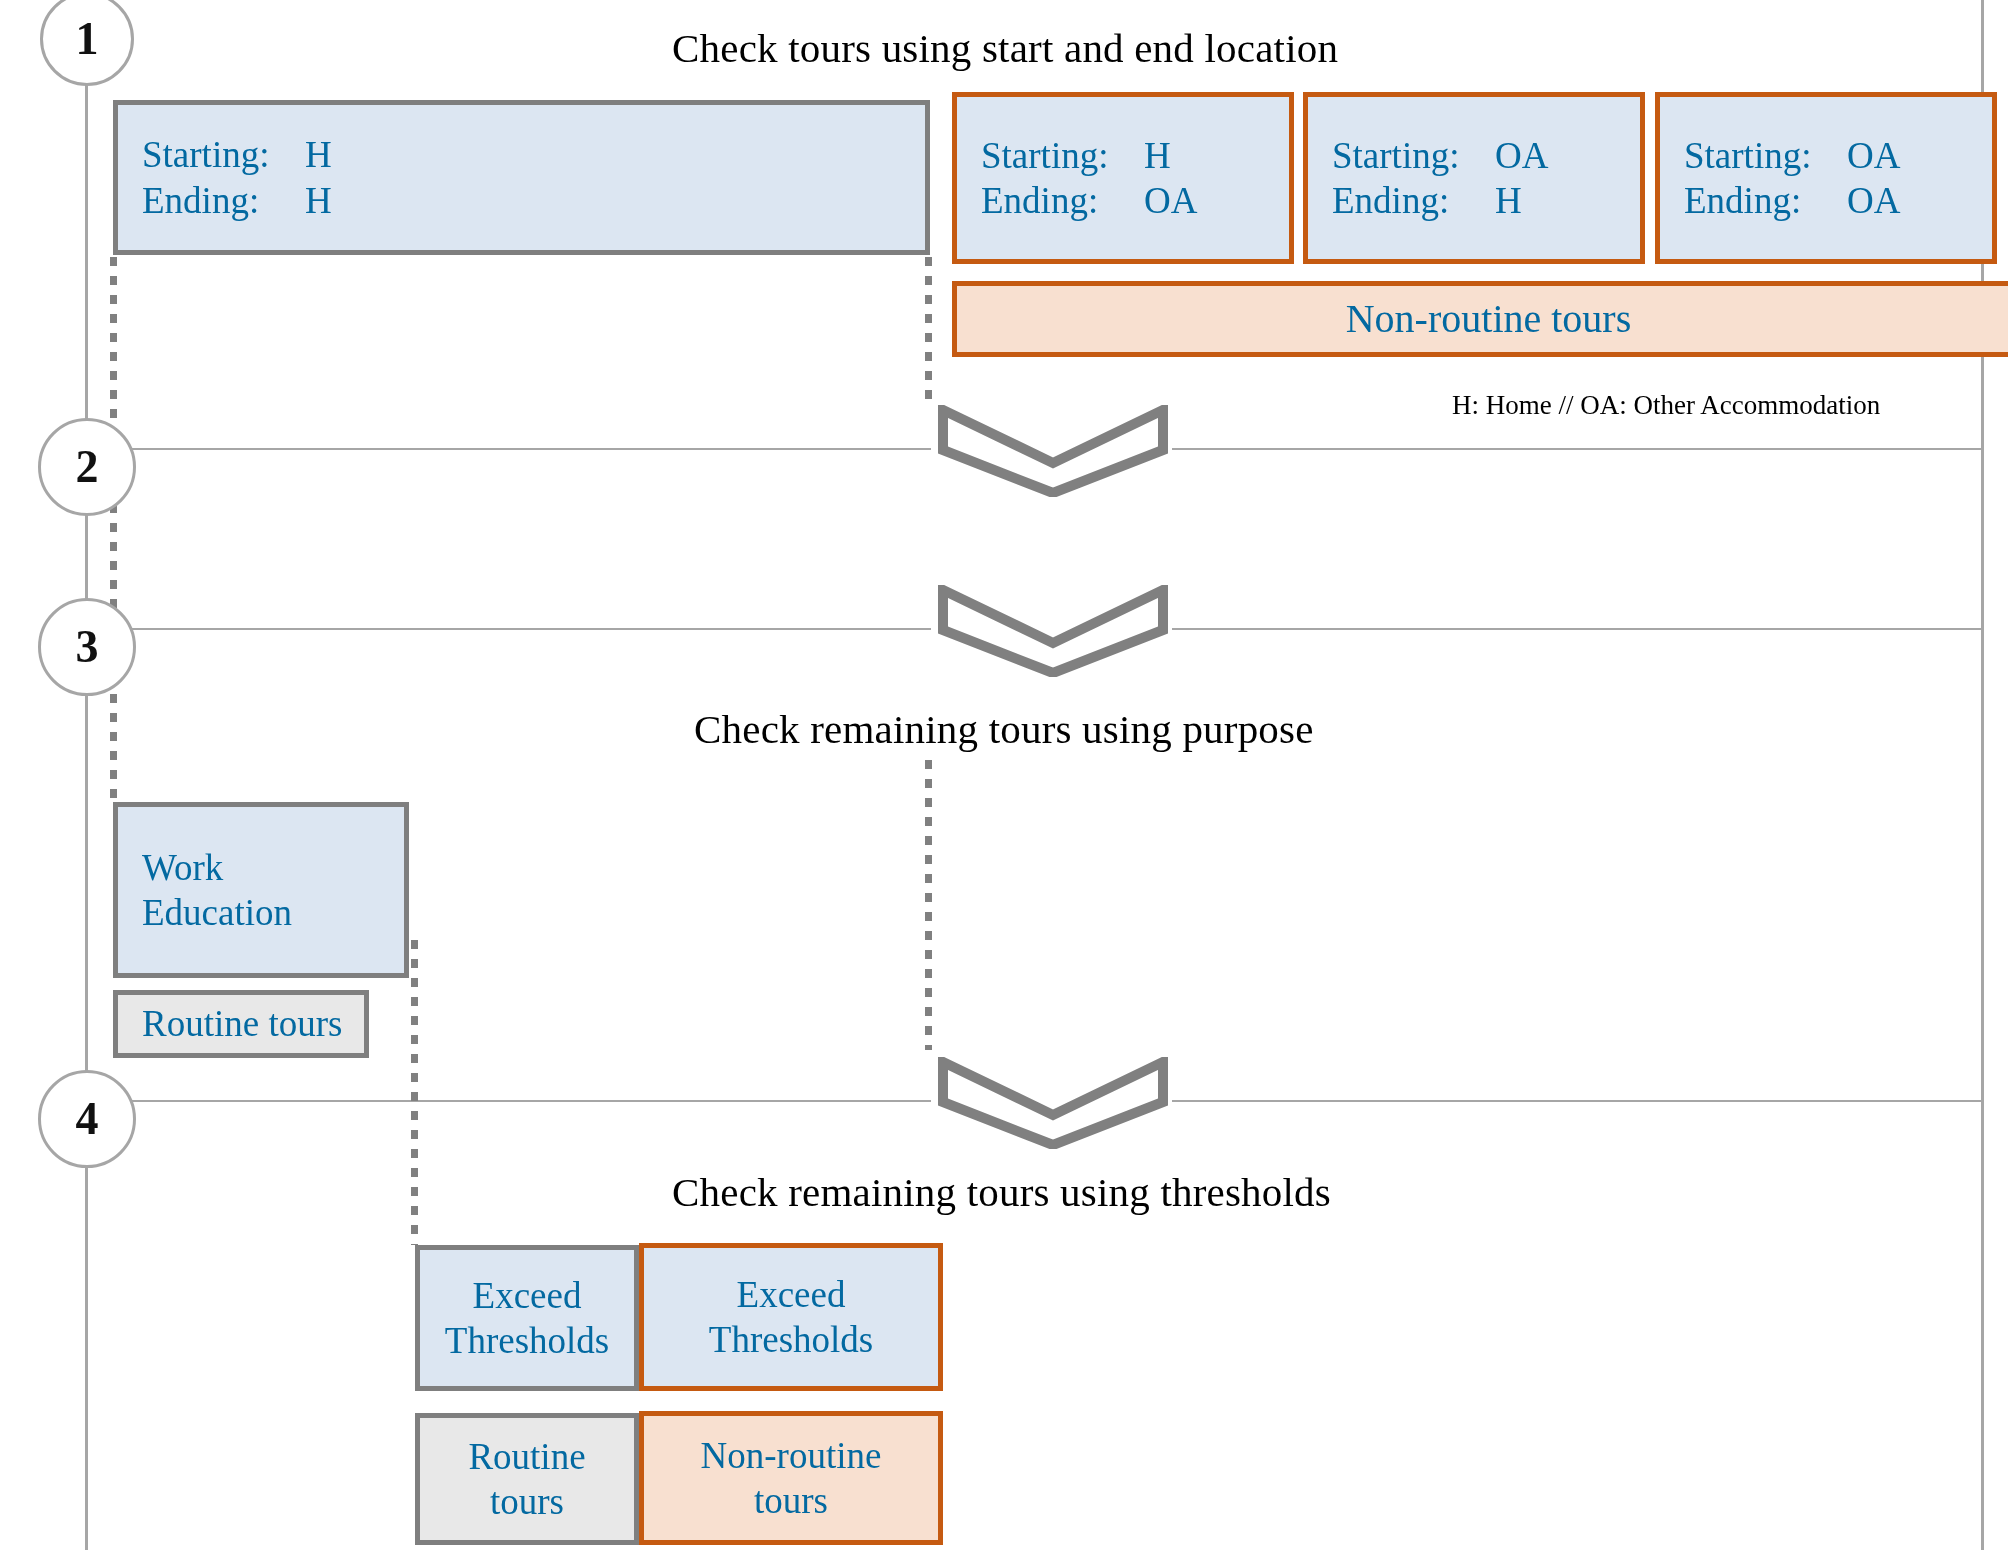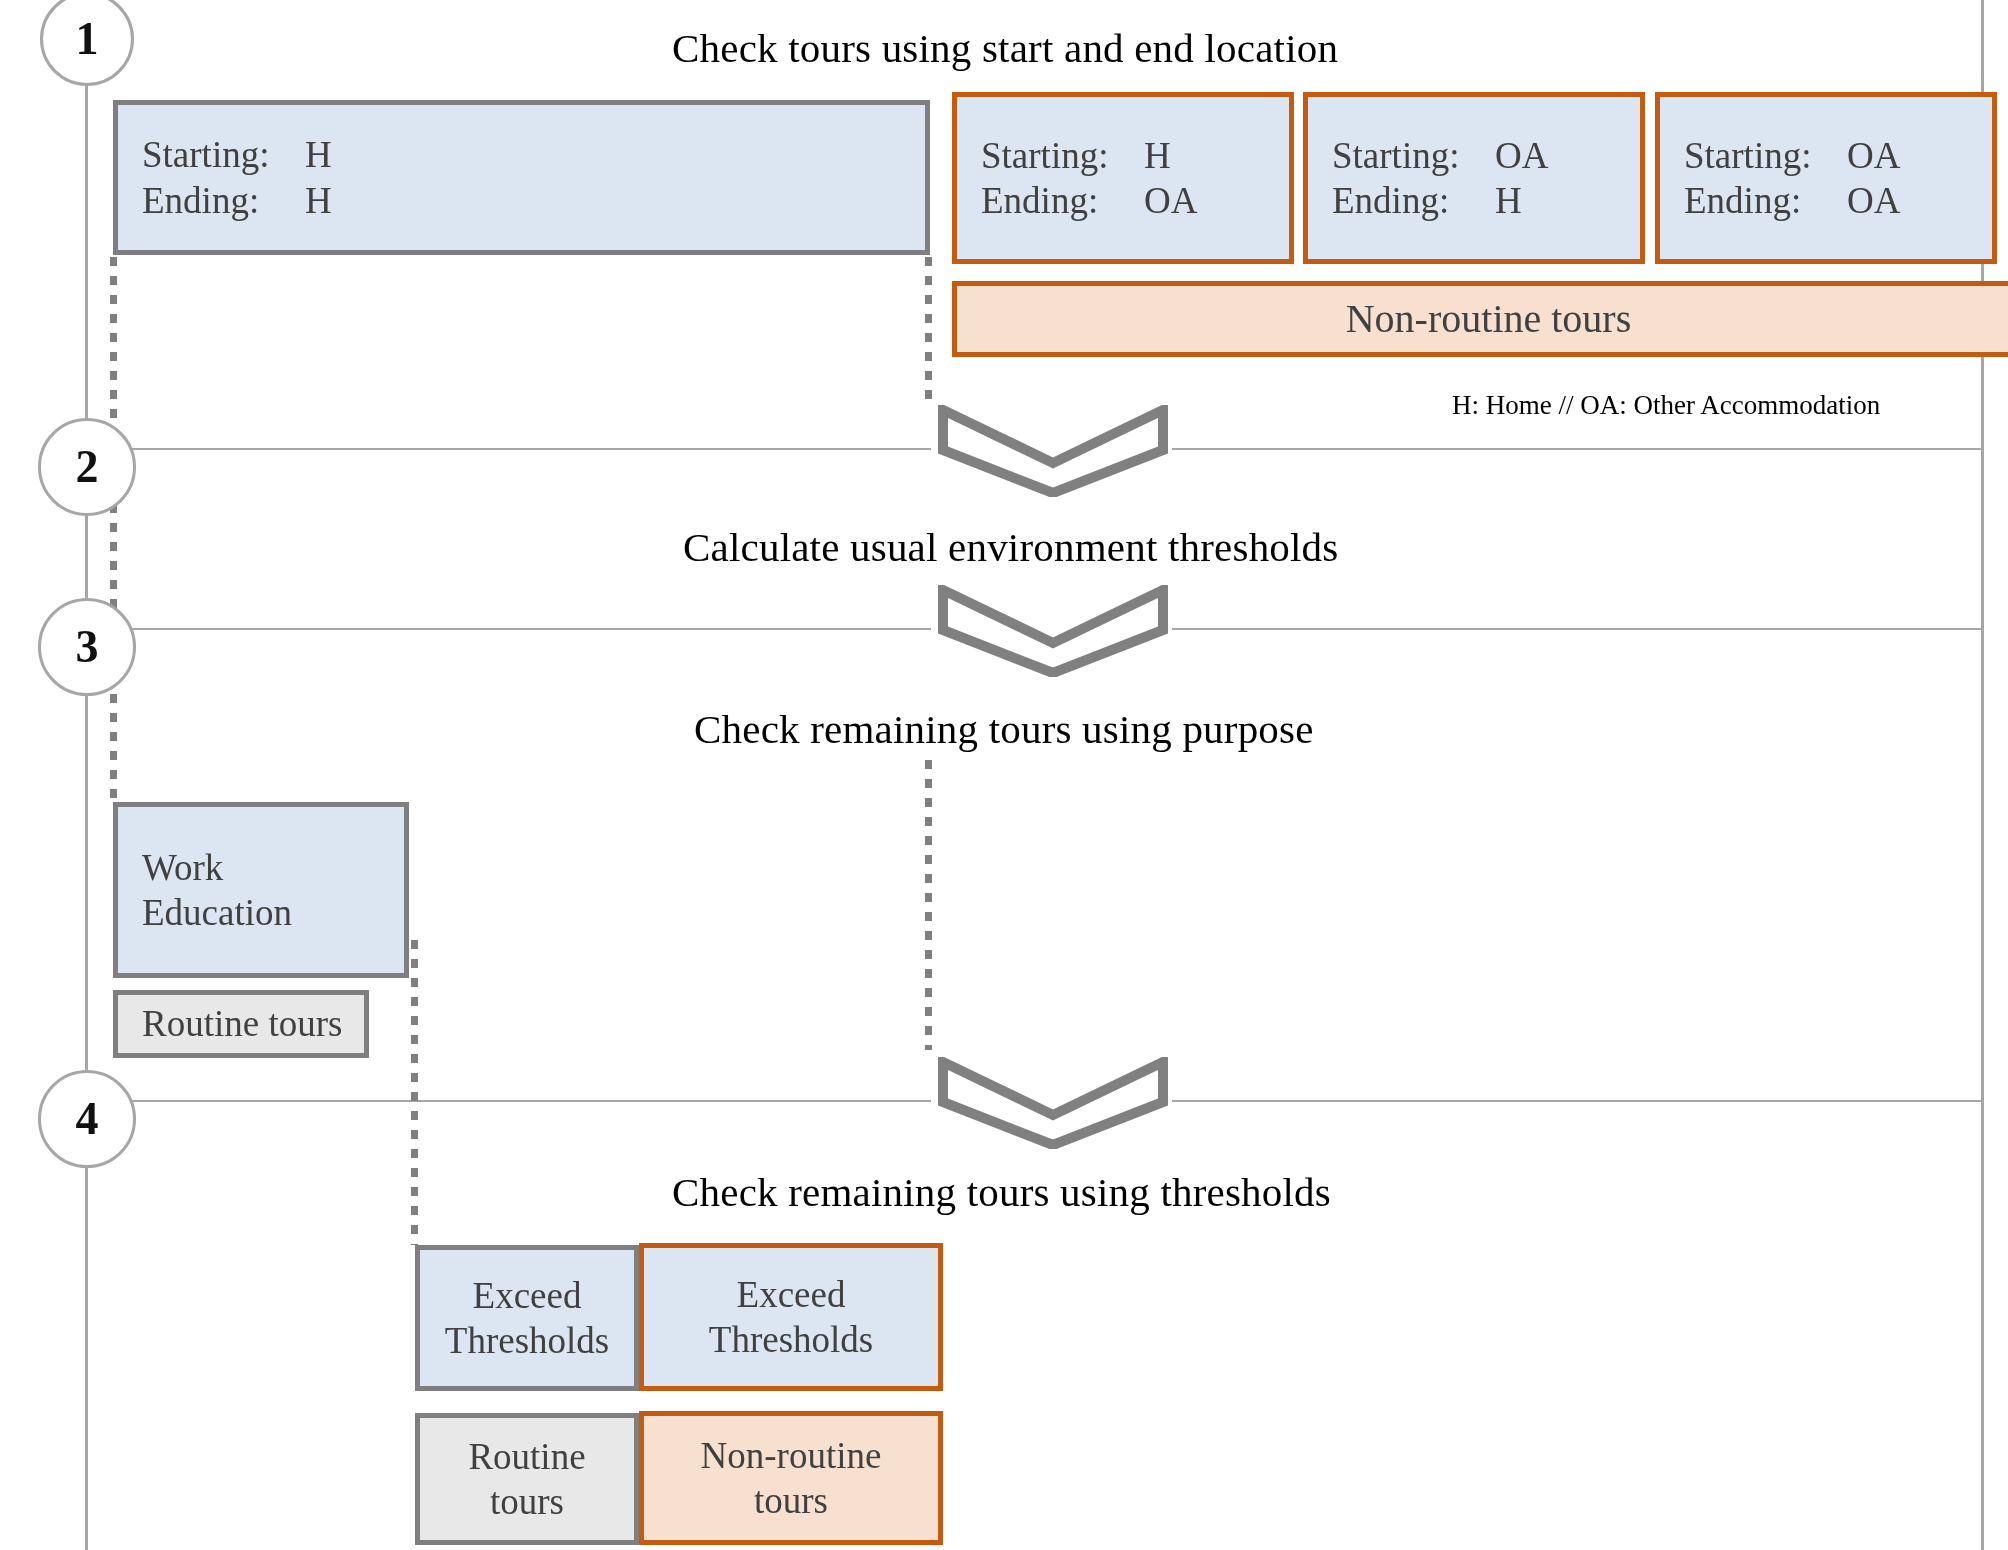--- a/index.html
+++ b/index.html
@@ -75,21 +75,21 @@
 
   
   .box {
     position: absolute;
     box-sizing: border-box;
     display: flex;
     flex-direction: column;
     justify-content: center;
     font-size: 37px;
     line-height: 1.22;
-    color: #404040;
+    color: #0369a1;
   }
   .box.blue   { background: #dce6f2; }
   .box.peach  { background: #f8e0d0; }
   .box.gray   { background: #e8e8e8; }
   .box.b-gray  { border: 5px solid #7f7f7f; }
   .box.b-orng  { border: 5px solid #c55a11; }
 
   .box.pad-left { padding-left: 24px; align-items: flex-start; }
   .box.centered { align-items: center; text-align: center; }
 
@@ -194,21 +194,20 @@
     <div class="kv">
       <span class="k">Ending:</span>
       <span class="v">OA</span>
     </div>
   </div>
 
   <div class="box peach b-orng centered" style="left:952px; top:281px; width:1073px; height:76px; font-size:40px;">Non-routine tours</div>
 
   <div class="legend-note" style="left:1452px; top:390px;">H: Home // OA: Other Accommodation</div>
 
-  <div class="phase-title" style="left:683px; top:523px;">Calculate usual environment thresholds</div>
 
   <div class="phase-title" style="left:694px; top:705px;">Check remaining tours using purpose</div>
 
   <div class="box blue b-gray pad-left" style="left:113px; top:802px; width:296px; height:176px;">
     <div>Work</div>
     <div>Education</div>
   </div>
 
 
   <div class="box gray b-gray pad-left" style="left:113px; top:990px; width:256px; height:68px;">Routine tours</div>

